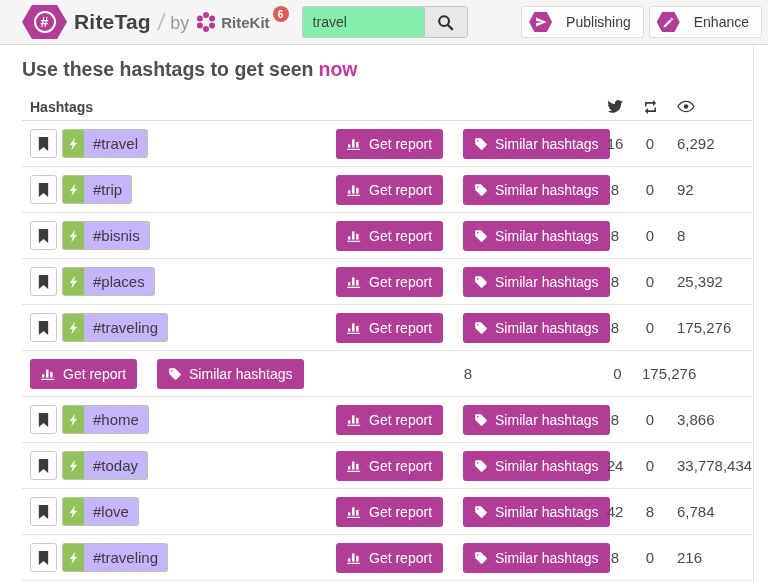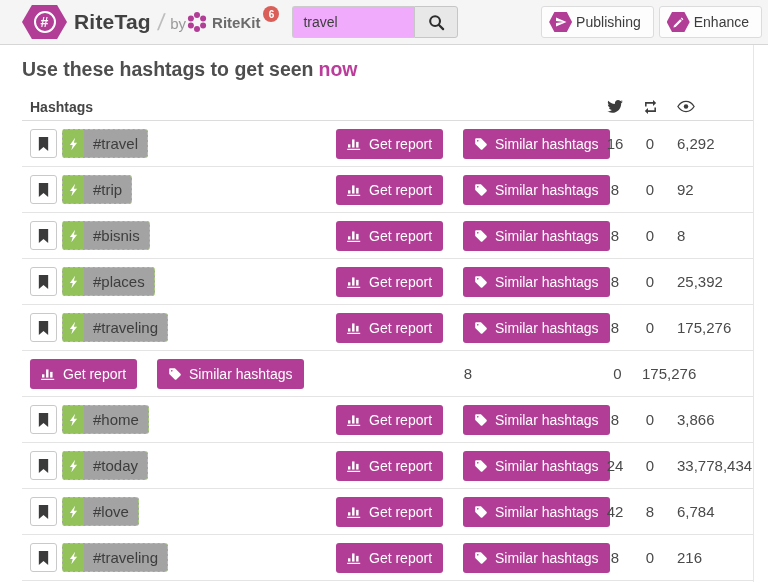--- a/index.html
+++ b/index.html
@@ -11,36 +11,36 @@
             display:flex; align-items:center; padding:0 6px 0 22px; }
   .brand { display:flex; align-items:center; }
   .hex-logo { width:45px; height:34px; background:#b23d96; flex:none;
               clip-path:polygon(22% 0,78% 0,100% 50%,78% 100%,22% 100%,0 50%);
               display:flex; align-items:center; justify-content:center; }
   .hex-ring { width:22px; height:22px; border:2px solid #fff; border-radius:50%;
               display:flex; align-items:center; justify-content:center;
               color:#fff; font-weight:700; font-size:14px; line-height:1; }
   .brand-name { font-size:21px; font-weight:700; color:#414141; margin-left:7px; letter-spacing:.2px; }
   .slash { font-size:23px; color:#bdbdbd; font-weight:300; margin:0 6px 0 7px; transform:skewX(-8deg); }
-  .by-label { font-size:15px; color:#9a9a9a; padding-top:3px; }
+  .by-label { font-size:18px; color:#9a9a9a; margin-right:6px; padding-top:3px; }
   .kit-name { font-size:15px; font-weight:700; color:#6b6b6b; margin-left:4px; }
   .badge { width:16px; height:16px; border-radius:50%; background:#da5f58; color:#fff;
            font-size:10px; font-weight:700; display:flex; align-items:center; justify-content:center;
            margin:-16px 0 0 3px; }
 
   .search-group { display:flex; margin-left:13px; }
   .search-input { width:122px; height:32px; border:1px solid #cbcbcb; border-right:none;
                   border-radius:3px 0 0 3px; padding:0 10px; font-size:14px; color:#3e3e3e;
-                  font-family:"Liberation Sans", sans-serif; outline:none; background:#f0abfc; }
+                  font-family:"Liberation Sans", sans-serif; outline:none; background:#86efac; }
   .search-btn { width:44px; height:32px; background:#e8e8e8; border:1px solid #c6c6c6;
                 border-radius:0 3px 3px 0; display:flex; align-items:center; justify-content:center; cursor:pointer; }
 
   .nav-actions { margin-left:auto; display:flex; gap:5px; }
   .action-btn { height:32px; background:#fdfdfd; border:1px solid #dcdcdc; border-radius:3px;
-                display:flex; align-items:center; gap:4px; padding:0 12px 0 7px;
+                display:flex; align-items:center; gap:14px; padding:0 12px 0 7px;
                 font-size:14px; color:#3c3c3c; cursor:pointer; }
   .action-hex { width:23px; height:20px; background:#b23d96; flex:none;
                 clip-path:polygon(23% 0,77% 0,100% 50%,77% 100%,23% 100%,0 50%);
                 display:flex; align-items:center; justify-content:center; }
 
   
   main { margin-right:14px; border-right:1px solid #e6e6e6; padding:8px 0 16px 22px; height:537px; }
   h1 { font-size:19.5px; line-height:24px; color:#4e4e4e; font-weight:700; margin:4px 0 12px; }
   h1 .now { color:#bc3c9c; margin-left:5px; }
 
@@ -49,21 +49,21 @@
   .thead-label { font-size:14px; font-weight:700; color:#454545; }
   .col-icon { display:flex; justify-content:center; }
   .col-icon.rt { padding-left:5px; }
   .col-icon.eye { justify-content:flex-start; padding-left:12px; }
 
   .row { height:46px; border-bottom:1px solid #e4e4e4; }
   .cell-tag { display:flex; align-items:center; gap:5px; }
   .bookmark-btn { width:27px; height:29px; background:#fff; border:1px solid #c9c9c9; border-radius:3px;
                   display:flex; align-items:center; justify-content:center; cursor:pointer; }
   .chip { display:flex; align-items:stretch; height:29px; border:1px dashed #a9d178;
-          border-radius:3px; background:#a3a3a3; overflow:hidden; cursor:pointer; }
+          border-radius:3px; background:#c4b5fd; overflow:hidden; cursor:pointer; }
   .chip-bolt { width:21px; background:#93c25b; display:flex; align-items:center; justify-content:center; flex:none; }
   .chip-label { display:flex; align-items:center; padding:0 9px; font-size:15px; color:#3d3d3d; white-space:nowrap; }
 
   .cell-buttons { display:flex; gap:20px; }
   .btn-magenta { height:30px; background:#b23d96; border:none; border-radius:3px; color:#fff;
                  font-size:14px; font-family:"Liberation Sans", sans-serif;
                  display:flex; align-items:center; gap:7px; padding:0 11px; cursor:pointer; white-space:nowrap; }
 
   .num { font-size:15px; color:#4a4a4a; }
   .num.tw { text-align:center; }

